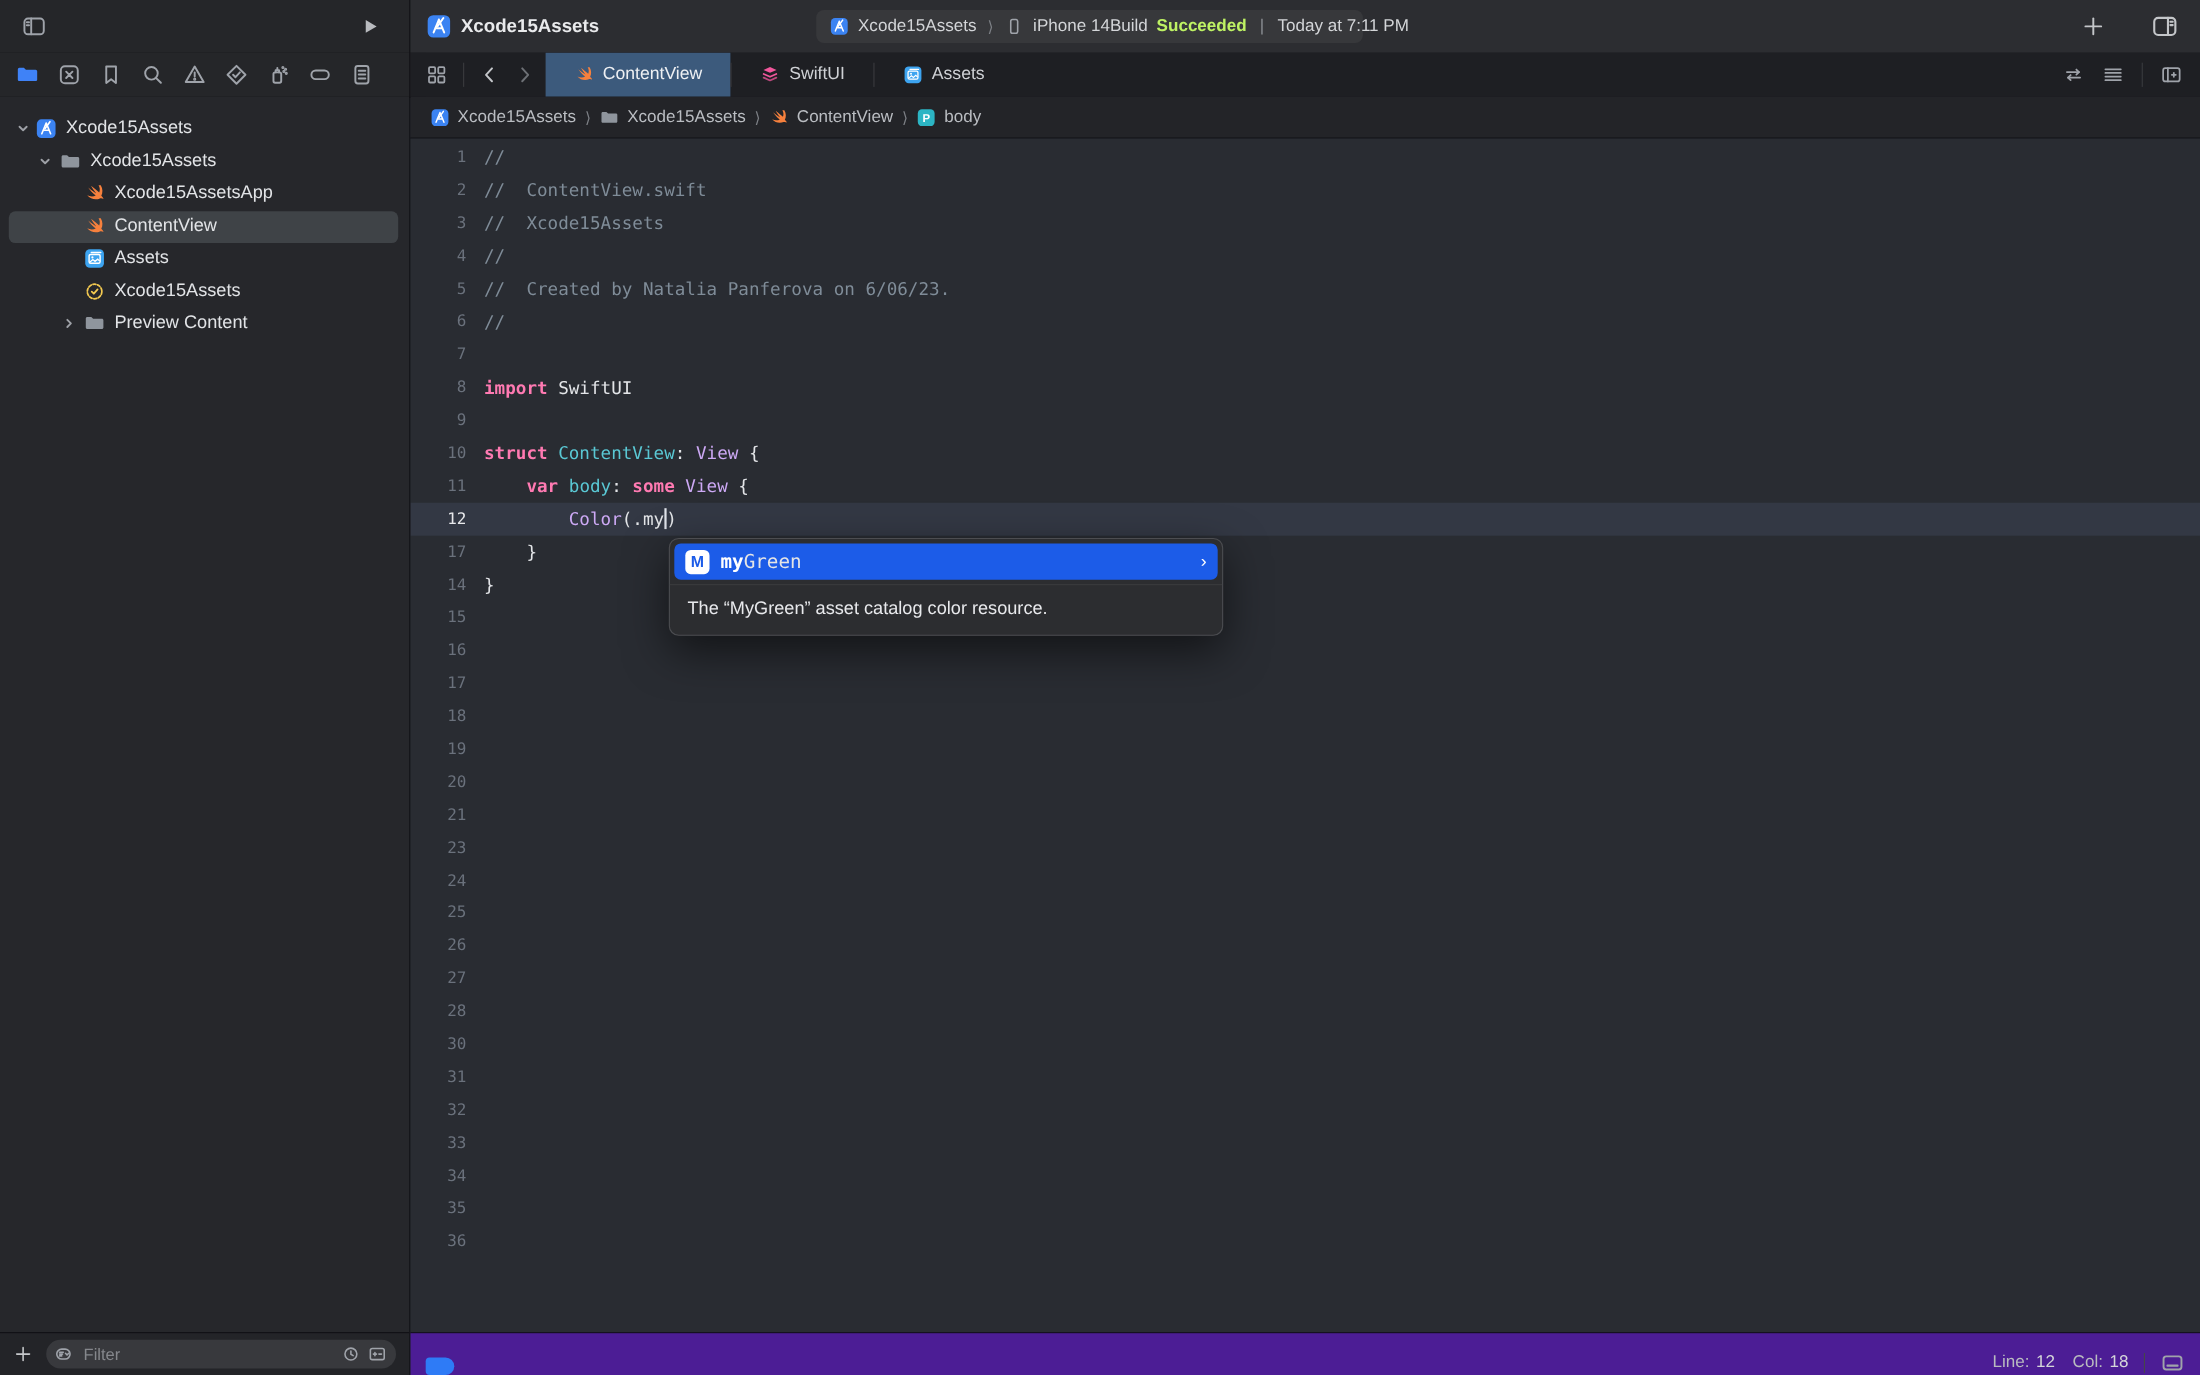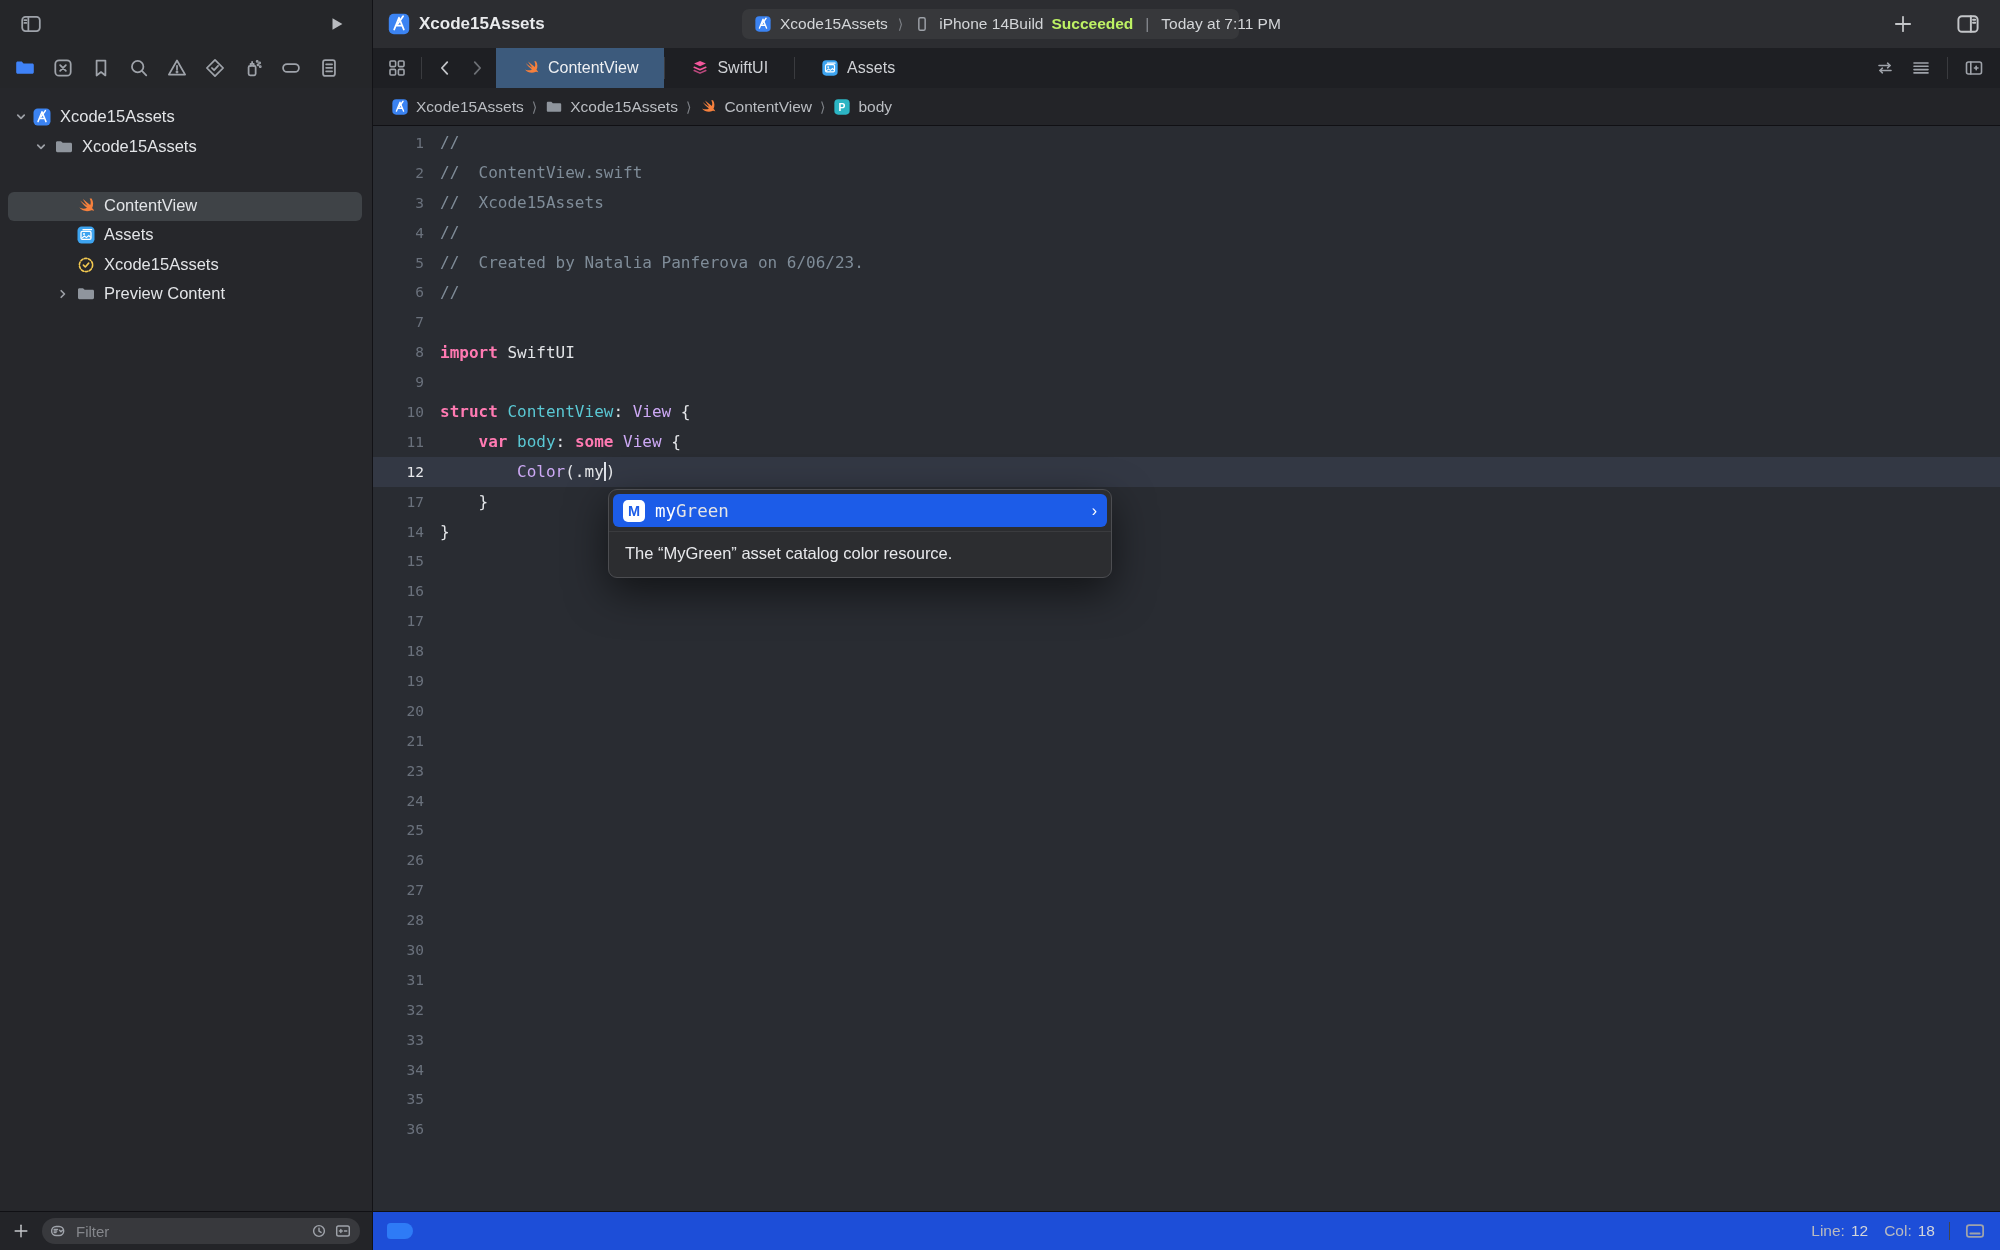--- a/index.html
+++ b/index.html
@@ -11,21 +11,21 @@
   .tb-left{left:0;top:0;width:373px;height:48px;background:#252629;}
   .tb-main{left:373px;top:0;width:1627px;height:48px;background:#2c2d31;}
   .row2-left{left:0;top:48px;width:373px;height:40px;background:#252629;}
   .tabbar{left:373px;top:48px;width:1627px;height:40px;background:#1e1f23;display:flex;align-items:stretch;}
   .breadcrumb{left:373px;top:88px;width:1627px;height:38px;background:#232428;display:flex;align-items:center;padding-left:12px;box-sizing:border-box;}
   .hdiv{left:0;width:2000px;height:1px;background:#101014;}
   .vdiv{left:372px;top:0;width:1px;height:1250px;background:#121216;}
   .sidebar{left:0;top:88px;width:372px;height:1123px;background:#26272b;}
   .sidebar-bottom{left:0;top:1211px;width:372px;height:39px;background:#232428;border-top:1px solid #101014;box-sizing:border-box;display:flex;align-items:center;}
   .editor{left:373px;top:126px;width:1627px;height:1085px;background:#292c32;overflow:hidden;}
-  .editor-bottom{left:373px;top:1211px;width:1627px;height:39px;background:#1d4ed8;border-top:1px solid #101014;box-sizing:border-box;display:flex;align-items:center;}
+  .editor-bottom{left:373px;top:1211px;width:1627px;height:39px;background:#4c1d95;border-top:1px solid #101014;box-sizing:border-box;display:flex;align-items:flex-end;}
   
   .ico{display:inline-flex;align-items:center;justify-content:center;width:20px;height:20px;color:#9fa3aa;flex:0 0 auto;}
   .ico svg{width:100%;height:100%;}.s18{width:18px;height:18px}.s22{width:22px;height:22px}.s24{width:24px;height:24px}
   .blue{color:#3f82f7;}
   
   .win-title{font-size:17px;font-weight:bold;color:#e9eaec;}
   .scheme-pill{position:absolute;left:742px;top:9px;width:497px;height:30px;border-radius:7px;background:#37383b;
       display:flex;align-items:center;justify-content:space-between;padding:0 12px;box-sizing:border-box;font-size:15.5px;color:#d3d5d8;}
   .pill-group{display:flex;align-items:center;gap:8px;white-space:nowrap;}
   .crumb-sep{color:#7d8086;font-size:14px;padding:0 2px;}
@@ -57,21 +57,21 @@
   .tok-cm{color:#7f8c98;} .tok-kw{color:#ff7ab2;font-weight:bold;} .tok-dc{color:#5ac8d4;}
   .tok-tp{color:#cda9f5;} .tok-pl{color:#e3e5e8;}
   .caret{display:inline-block;width:2px;height:19px;background:#dfe3ea;vertical-align:-4px;}
   
   .popup{left:608px;top:489px;width:504px;background:#2c2d30;border:1px solid #4c4d51;border-radius:9px;
          box-shadow:0 14px 40px rgba(0,0,0,.55);box-sizing:border-box;padding-bottom:8px;}
   .pop-head{margin:4px;height:33px;border-radius:6px;background:#1c5ce8;display:flex;align-items:center;gap:10px;padding:0 10px;box-sizing:border-box;}
   .m-badge{width:22px;height:22px;border-radius:5px;background:#fff;color:#1c5ce8;font-weight:bold;font-size:14.5px;
            display:flex;align-items:center;justify-content:center;font-family:"Liberation Sans",sans-serif;}
   .pop-name{font-family:"DejaVu Sans Mono",monospace;font-size:17.5px;color:#fff;}
-  .pop-name b{font-weight:normal;} .pop-name .rest{color:#e5e5e5;font-weight:normal;}
+  .pop-name b{font-weight:bold;} .pop-name .rest{color:#e5e5e5;font-weight:normal;}
   .pop-chevron{margin-left:auto;color:#fff;font-size:16px;}
   .pop-body{padding:8px 16px 2px 16px;border-top:1px solid #3a3b3e;margin-top:4px;}
   .pop-sig{font-family:"DejaVu Sans Mono",monospace;font-size:18px;line-height:30px;white-space:pre;}
   .pop-desc{font-size:16.5px;color:#e8e9ec;line-height:27px;}
   
   .filter-field{margin-left:6px;flex:1;height:26px;margin-right:12px;background:#38393d;border-radius:13px;
       display:flex;align-items:center;gap:6px;padding:0 8px;box-sizing:border-box;}
   .filter-field input{flex:1;background:transparent;border:none;outline:none;color:#c9cbce;font-size:15px;font-family:"Liberation Sans",sans-serif;min-width:20px;}
   .filter-field input::placeholder{color:#85878c;}
   .bp-tag{width:26px;height:16px;background:#2e7bf6;border-radius:4px 9px 9px 4px;margin-left:14px;}
@@ -359,20 +359,28 @@
             <path d="M6.4 8l3.6 3.6L13.6 8" stroke-width="1.9"></path>
           </svg>
         </span>
         <span class="tree-ico ico" style="left: 54px;">
           <svg viewBox="0 0 20 20">
             <path d="M2 5.6c0-.8.6-1.4 1.4-1.4h3.6L8.7 5.8h8c.7 0 1.3.6 1.3 1.3v6.7c0 .8-.6 1.4-1.4 1.4H3.4c-.8 0-1.4-.6-1.4-1.4z" fill="#8f959d"></path>
           </svg>
         </span>
         <span class="tree-label" style="left: 82px;">Xcode15Assets</span>
       </div>
+      <div class="tree-row" style="top: 74px;">
+        <span class="tree-ico ico" style="left: 76px;">
+          <svg viewBox="0 0 20 20">
+            <path d="M15.6 2.4c2 3.2 1.9 7 .5 9.6.9.8 1.7 1.9 2 2.9-.9-.5-2.1-.9-3.3-.5-3.5 1.6-8.6.8-11.5-2.8 2.5 1.3 5.6 1.4 7.7.1C8.5 10 5.6 6.8 4.2 4.5c2.3 2 5.3 4.3 7.3 5.3C9.6 7.5 7.4 4.2 6.8 2.9c2.5 2 5.7 4.7 7.4 6.1.9-2.3.6-4.6-.6-6.6z" fill="#f6803d"></path>
+          </svg>
+        </span>
+        <span class="tree-label" style="left: 104px;">Xcode15AssetsApp</span>
+      </div>
       <div class="tree-row" style="top: 103.5px;">
         <div class="tree-sel"></div>
         <span class="tree-ico ico" style="left: 76px;">
           <svg viewBox="0 0 20 20">
             <path d="M15.6 2.4c2 3.2 1.9 7 .5 9.6.9.8 1.7 1.9 2 2.9-.9-.5-2.1-.9-3.3-.5-3.5 1.6-8.6.8-11.5-2.8 2.5 1.3 5.6 1.4 7.7.1C8.5 10 5.6 6.8 4.2 4.5c2.3 2 5.3 4.3 7.3 5.3C9.6 7.5 7.4 4.2 6.8 2.9c2.5 2 5.7 4.7 7.4 6.1.9-2.3.6-4.6-.6-6.6z" fill="#f6803d"></path>
           </svg>
         </span>
         <span class="tree-label" style="left: 104px;">ContentView</span>
       </div>
       <div class="tree-row" style="top: 133px;">

